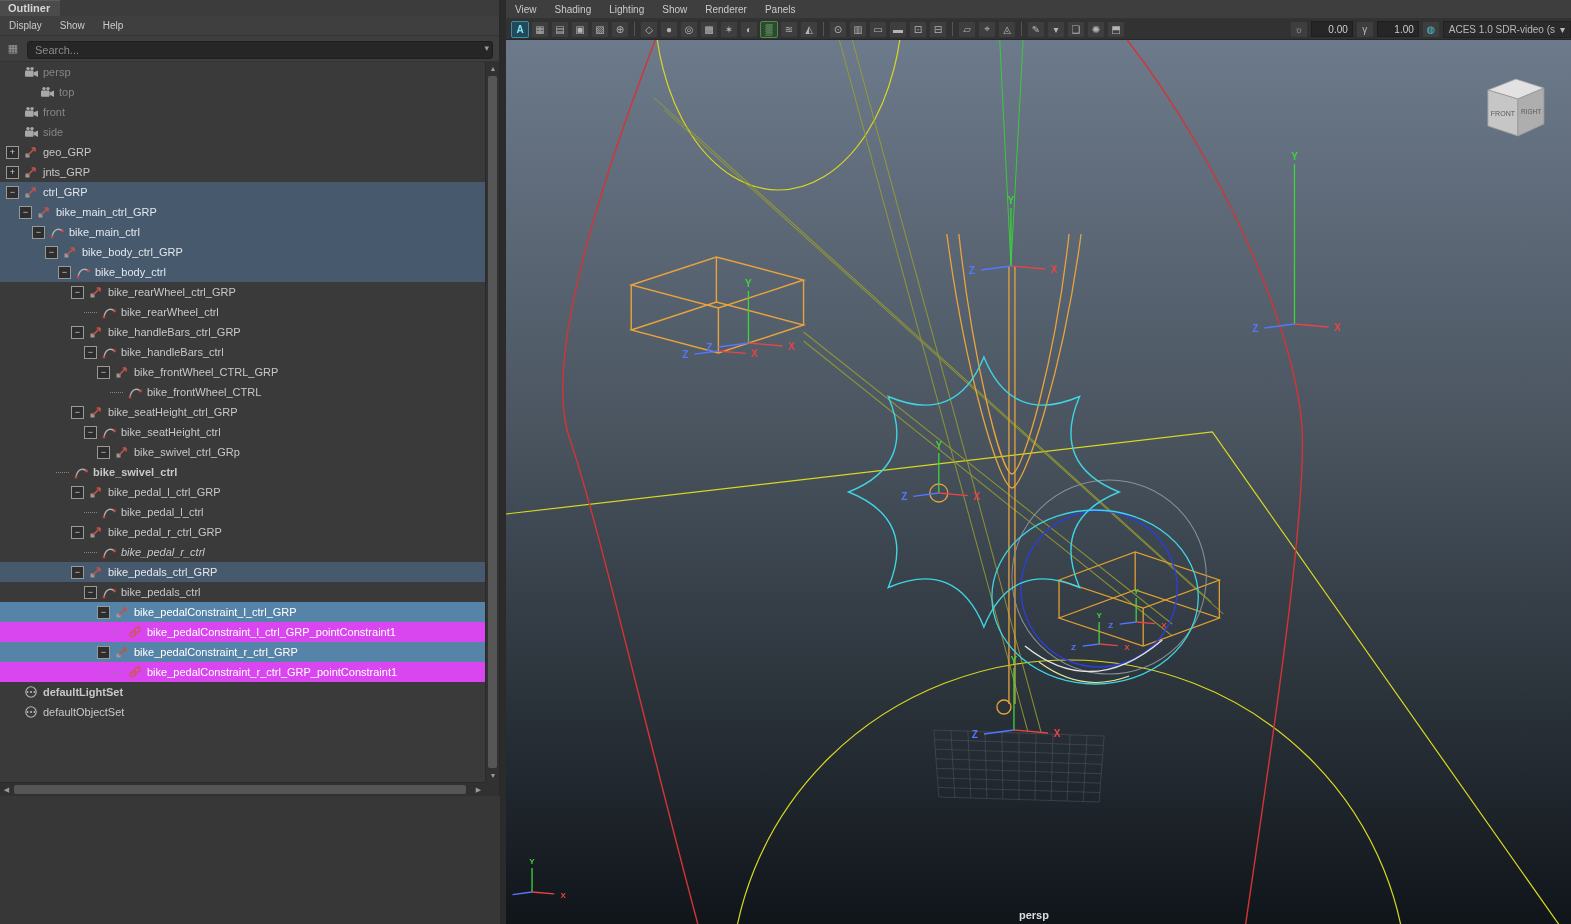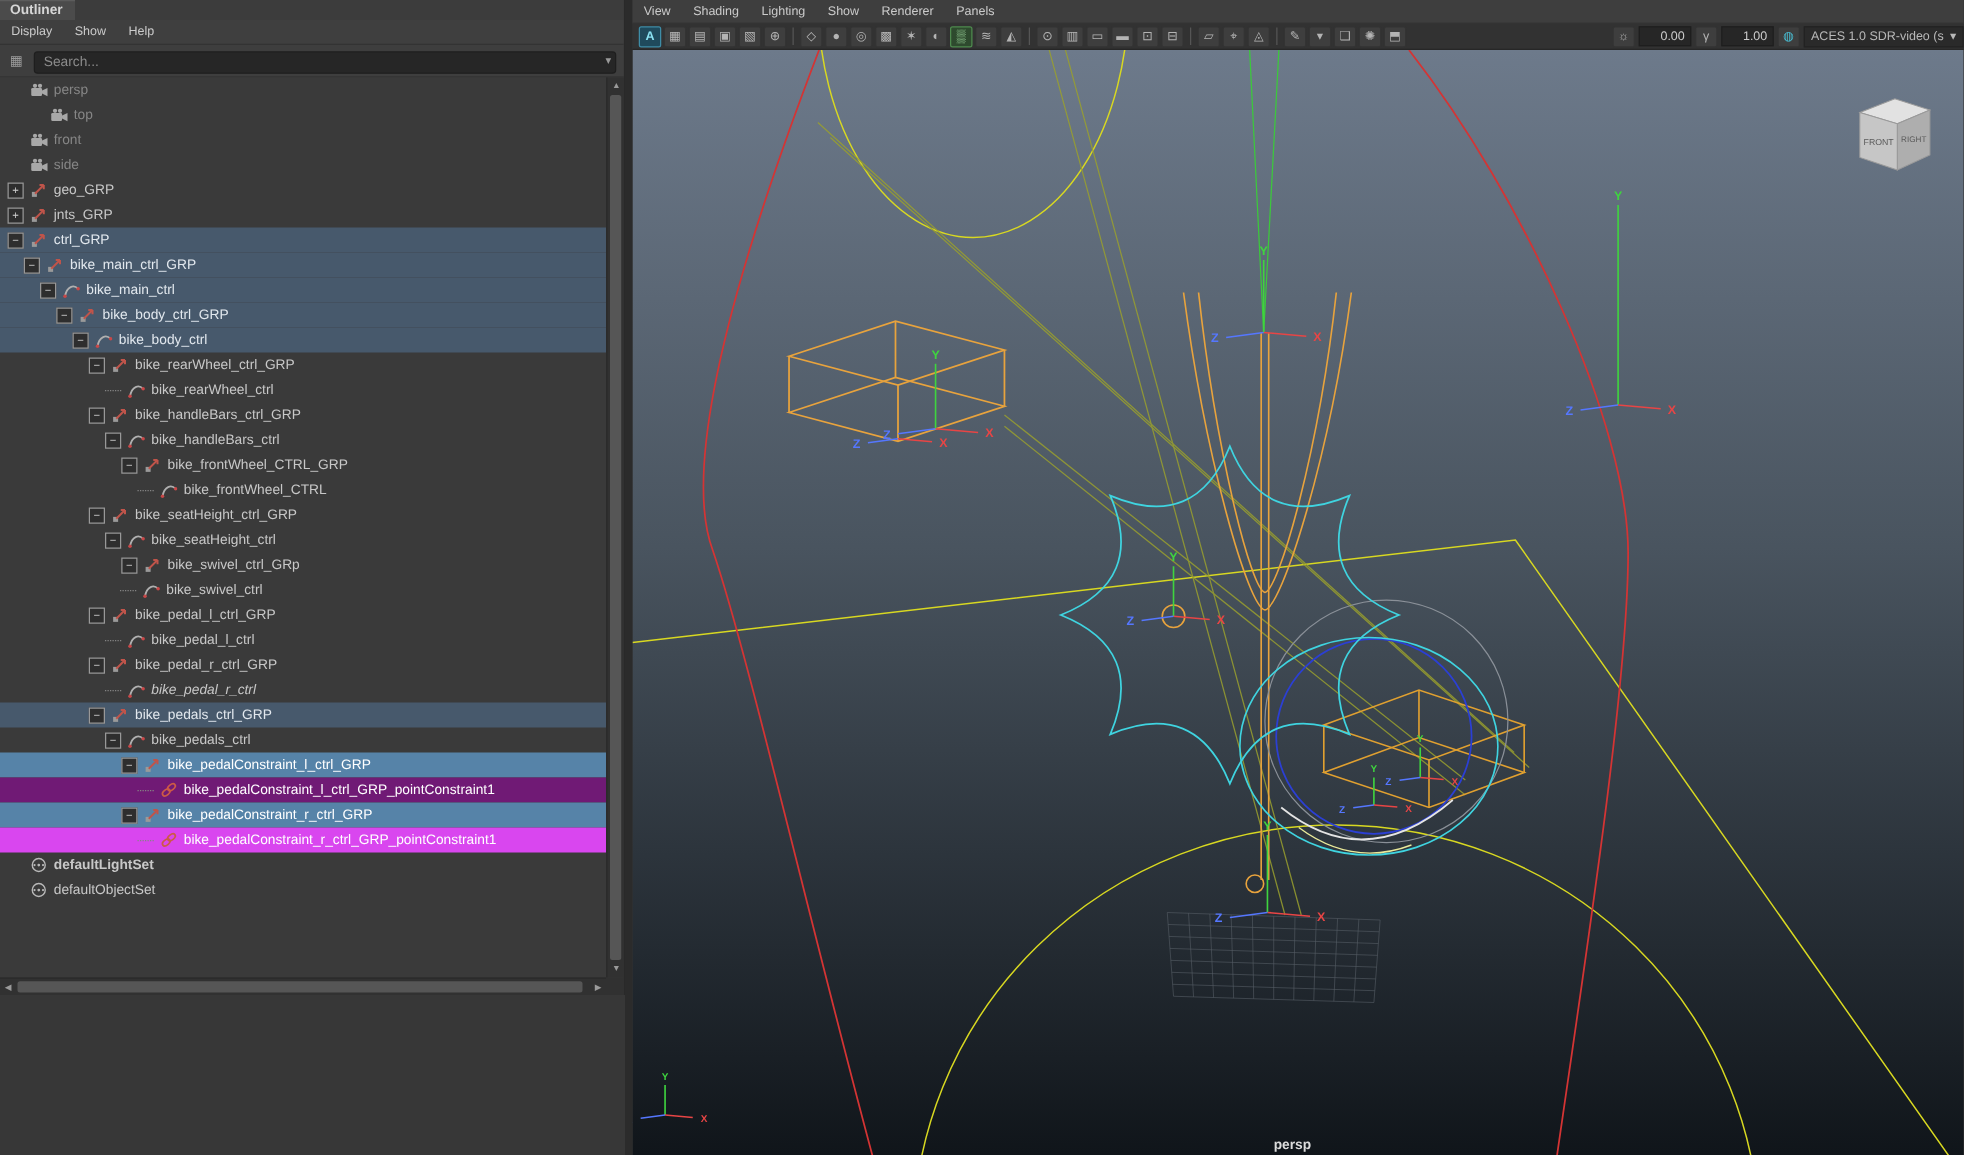--- a/index.html
+++ b/index.html
@@ -302,21 +302,21 @@
           <span class="exp">−</span>
           <span class="ticon">
             <svg width="14" height="14" viewBox="0 0 14 14">
               <rect x="1.5" y="8.5" width="4" height="4" fill="#9a9a9a"></rect>
               <path d="M4 10 L11 3" stroke="#c0544a" stroke-width="1.6" fill="none"></path>
               <path d="M11 3 L7.6 3 M11 3 L11 6.4" stroke="#c0544a" stroke-width="1.6" fill="none"></path>
             </svg>
           </span>
           <span class="tlabel">bike_swivel_ctrl_GRp</span>
         </div>
-        <div class="trow" style="padding-left: 96px;">
+        <div class="trow" style="padding-left: 56px; font-weight: bold;">
           <span class="conn"></span>
           <span class="ticon">
             <svg width="14" height="14" viewBox="0 0 14 14">
               <path d="M2 12 C3.5 4 9 2.5 12.5 6" stroke="#b0b0b0" stroke-width="1.4" fill="none"></path>
               <circle cx="2" cy="12" r="1.4" fill="#c84848"></circle>
               <circle cx="12.5" cy="6" r="1.4" fill="#c84848"></circle>
             </svg>
           </span>
           <span class="tlabel">bike_swivel_ctrl</span>
         </div>
@@ -390,21 +390,21 @@
           <span class="exp">−</span>
           <span class="ticon">
             <svg width="14" height="14" viewBox="0 0 14 14">
               <rect x="1.5" y="8.5" width="4" height="4" fill="#9a9a9a"></rect>
               <path d="M4 10 L11 3" stroke="#c0544a" stroke-width="1.6" fill="none"></path>
               <path d="M11 3 L7.6 3 M11 3 L11 6.4" stroke="#c0544a" stroke-width="1.6" fill="none"></path>
             </svg>
           </span>
           <span class="tlabel">bike_pedalConstraint_l_ctrl_GRP</span>
         </div>
-        <div class="trow selactive" style="background: #701a75; padding-left: 110px;">
+        <div class="trow selactive" style="background: #d946ef; padding-left: 110px;">
           <span class="conn"></span>
           <span class="ticon">
             <svg width="14" height="14" viewBox="0 0 14 14">
               <ellipse cx="5" cy="9" rx="3.4" ry="2.1" transform="rotate(-38 5 9)" fill="none" stroke="#cc5a46" stroke-width="1.4"></ellipse>
               <ellipse cx="9.2" cy="4.8" rx="3.4" ry="2.1" transform="rotate(-38 9.2 4.8)" fill="none" stroke="#cc5a46" stroke-width="1.4"></ellipse>
             </svg>
           </span>
           <span class="tlabel">bike_pedalConstraint_l_ctrl_GRP_pointConstraint1</span>
         </div>
         <div class="trow selactive" style="background: rgb(86, 131, 168); padding-left: 97px;">

